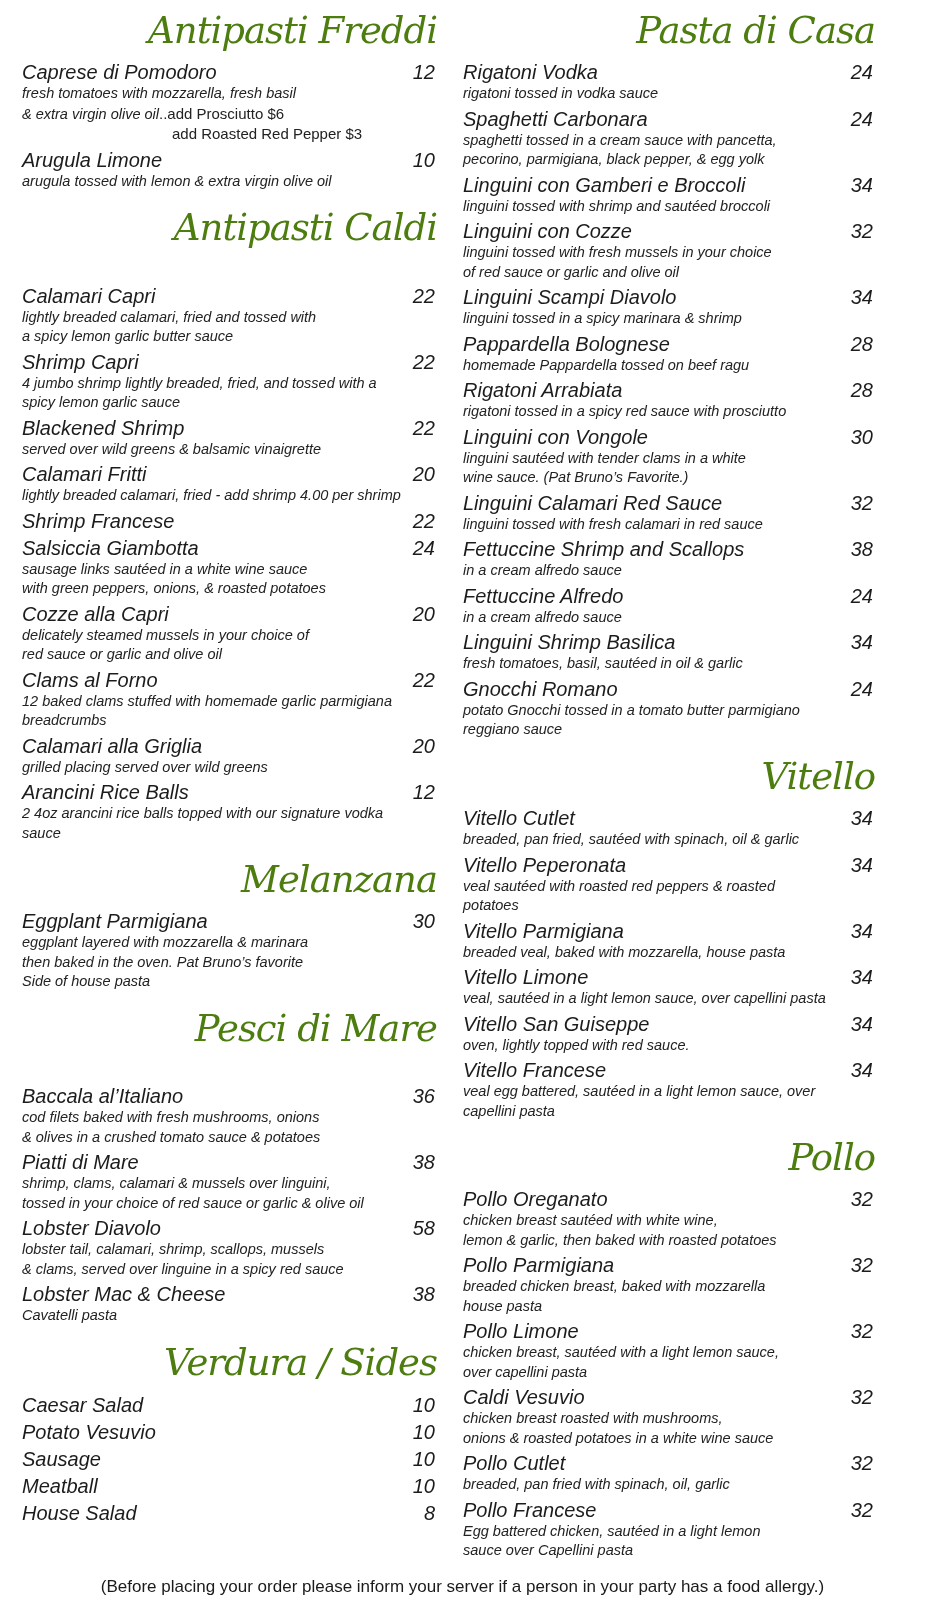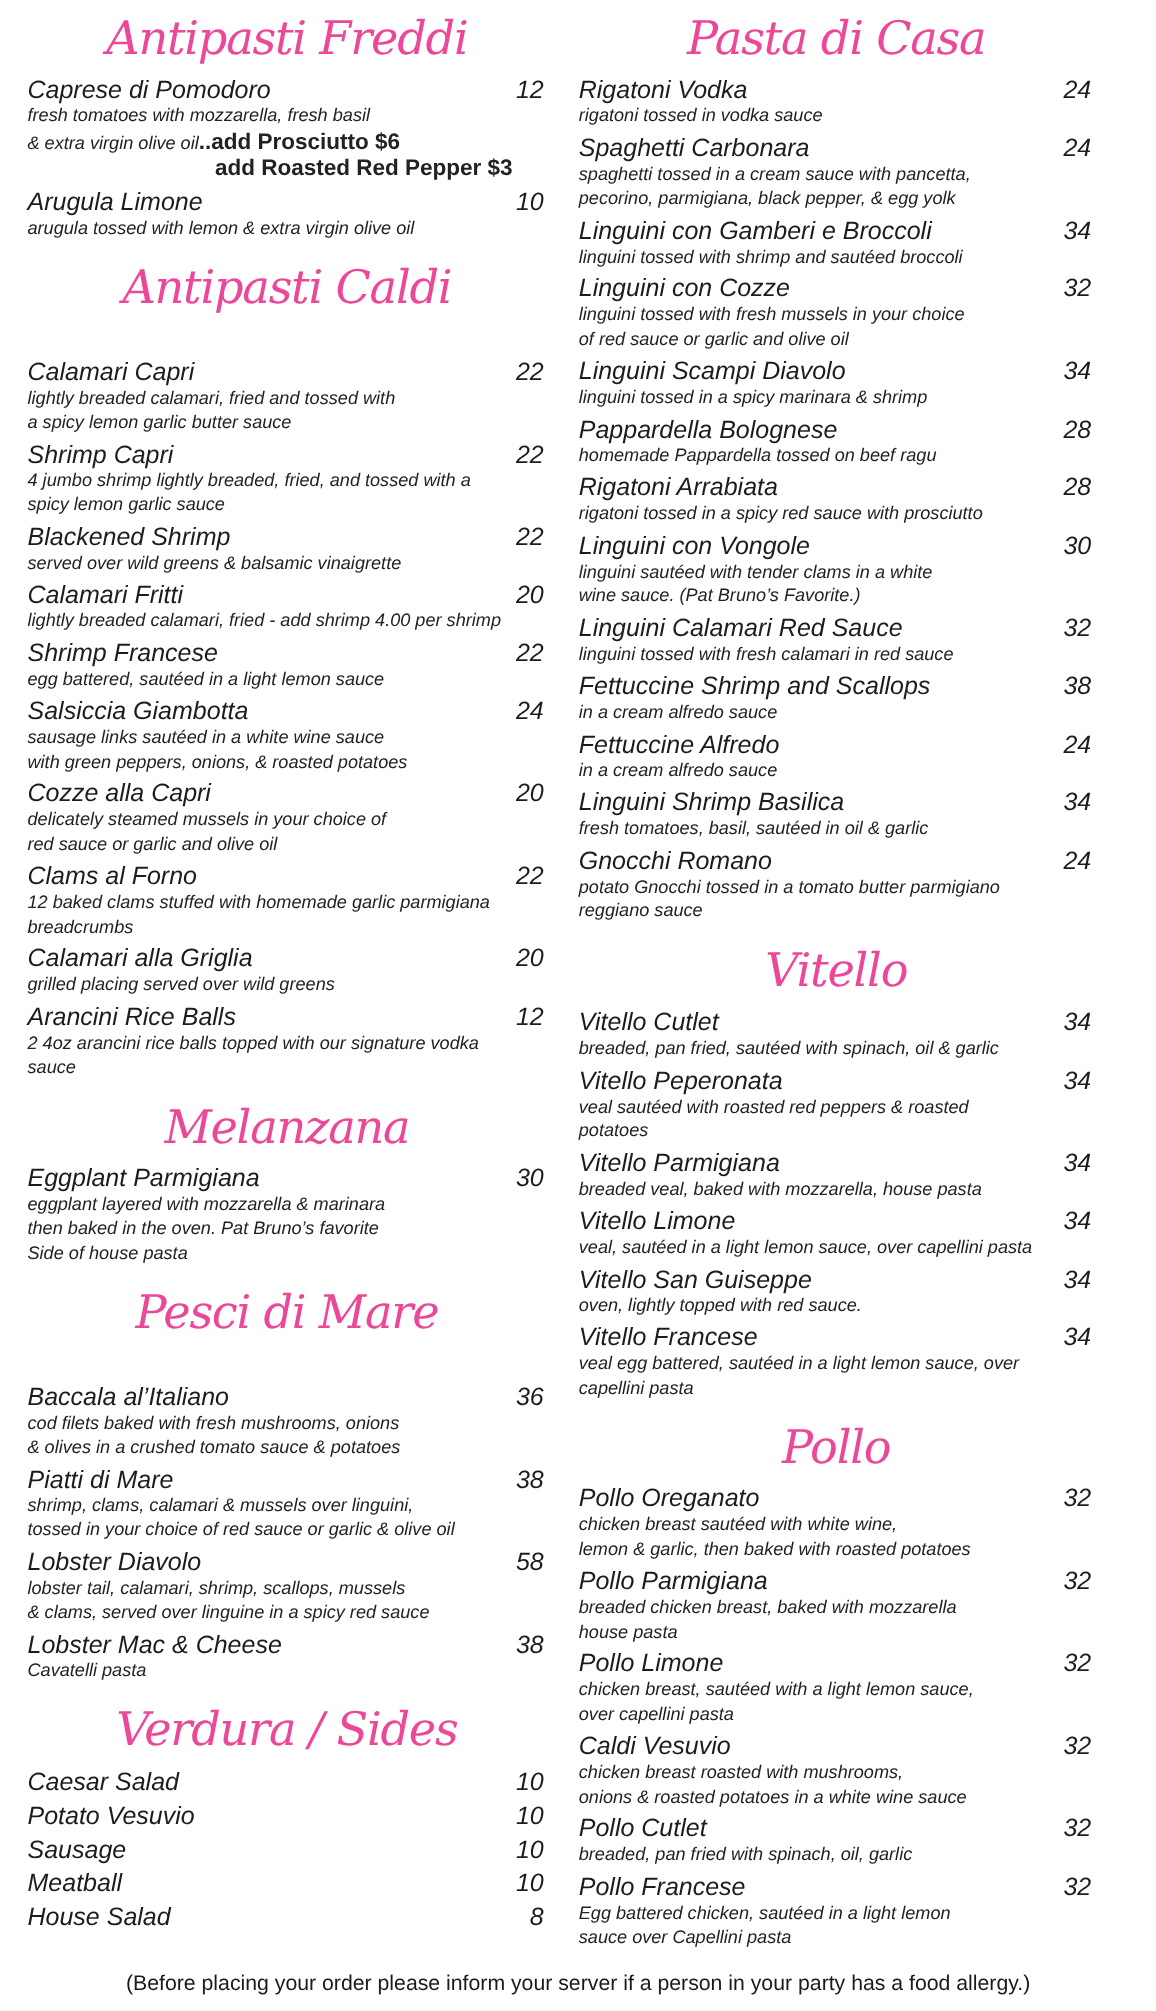--- a/index.html
+++ b/index.html
@@ -18,23 +18,23 @@
     padding: 6px 50px 0 22px;
   }
   .menu-section { margin: 0; }
   .section-title {
     font-family: "DejaVu Serif", serif;
     font-style: italic;
     font-weight: 500;
     font-size: 37px;
     line-height: 1.25;
     letter-spacing: -1px;
-    text-align: center;
+    text-align: right;
     margin: 14px 0 6px 0;
-    color: #ec4899;
+    color: #4d7c0f;
   }
   .menu-section.first .section-title { margin-top: 2px; }
   .menu-section.extra-gap .section-title { margin-bottom: 32px; }
   .menu-item { margin-bottom: 3px; }
   .item-row {
     display: flex;
     justify-content: space-between;
     align-items: baseline;
   }
   .item-name {
@@ -52,23 +52,23 @@
   .menu-item.no-desc .item-name,
   .menu-item.no-desc .item-price { line-height: 27px; }
   .menu-item.no-desc { margin-bottom: 0; }
   .item-desc {
     font-style: italic;
     font-size: 14.5px;
     line-height: 19.5px;
     color: #222;
   }
   .desc-bold {
-    font-weight: bold;
+    font-weight: normal;
     font-style: normal;
-    font-size: 18px;
+    font-size: 15px;
   }
   .menu-footer {
     margin-top: 10px;
     text-align: center;
     font-size: 17px;
     line-height: 26px;
     color: #1a1a1a;
   }
 </style>
 </head>
@@ -125,21 +125,20 @@
             <span class="item-name">Calamari Fritti</span>
             <span class="item-price">20</span>
           </div>
           <div class="item-desc">lightly breaded calamari, fried - add shrimp 4.00 per shrimp</div>
         </div>
         <div class="menu-item">
           <div class="item-row">
             <span class="item-name">Shrimp Francese</span>
             <span class="item-price">22</span>
           </div>
-          <div class="item-desc">egg battered, sautéed in a light lemon sauce</div>
         </div>
         <div class="menu-item">
           <div class="item-row">
             <span class="item-name">Salsiccia Giambotta</span>
             <span class="item-price">24</span>
           </div>
           <div class="item-desc">sausage links sautéed in a white wine sauce</div>
           <div class="item-desc">with green peppers, onions, &amp; roasted potatoes</div>
         </div>
         <div class="menu-item">

